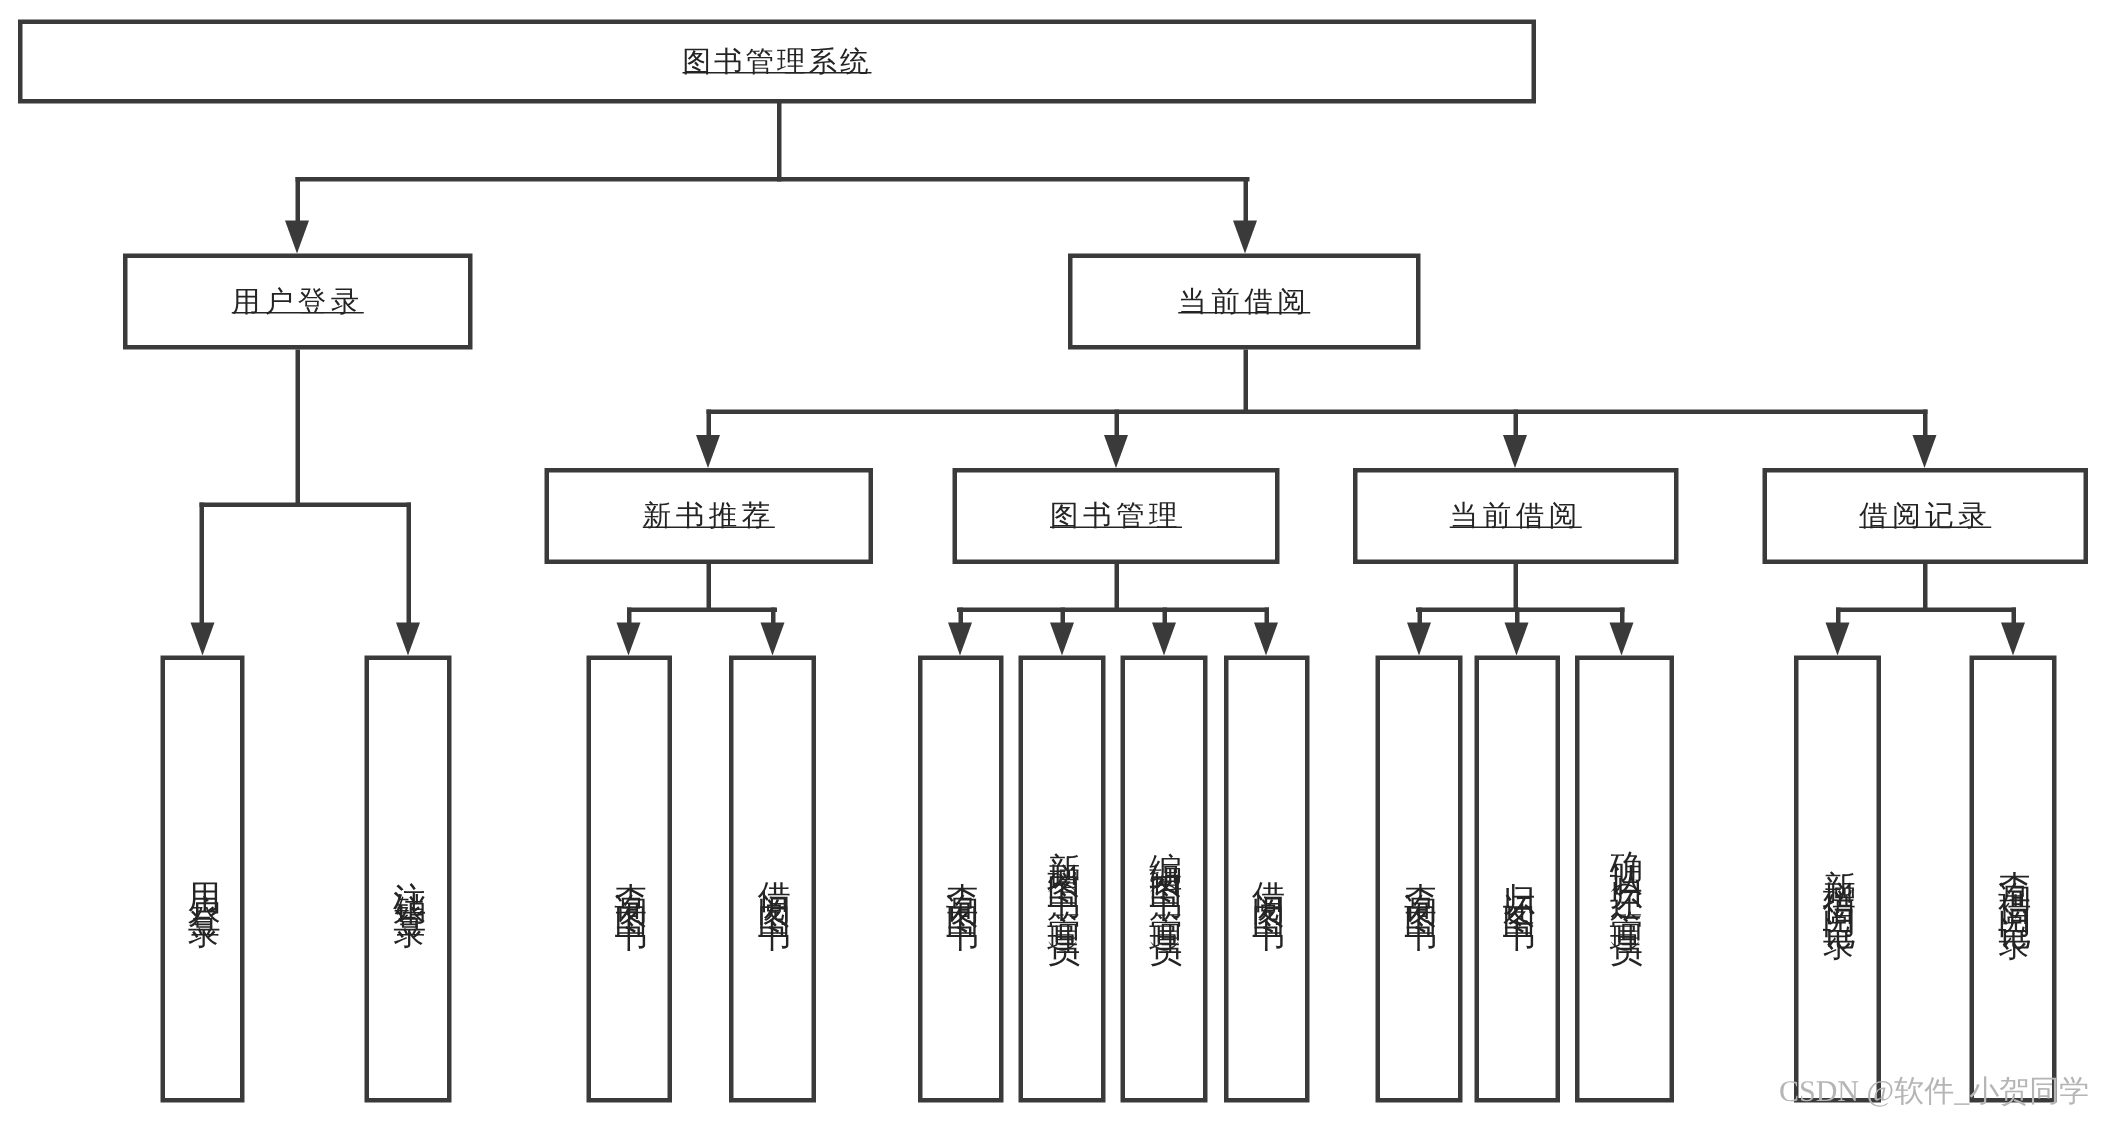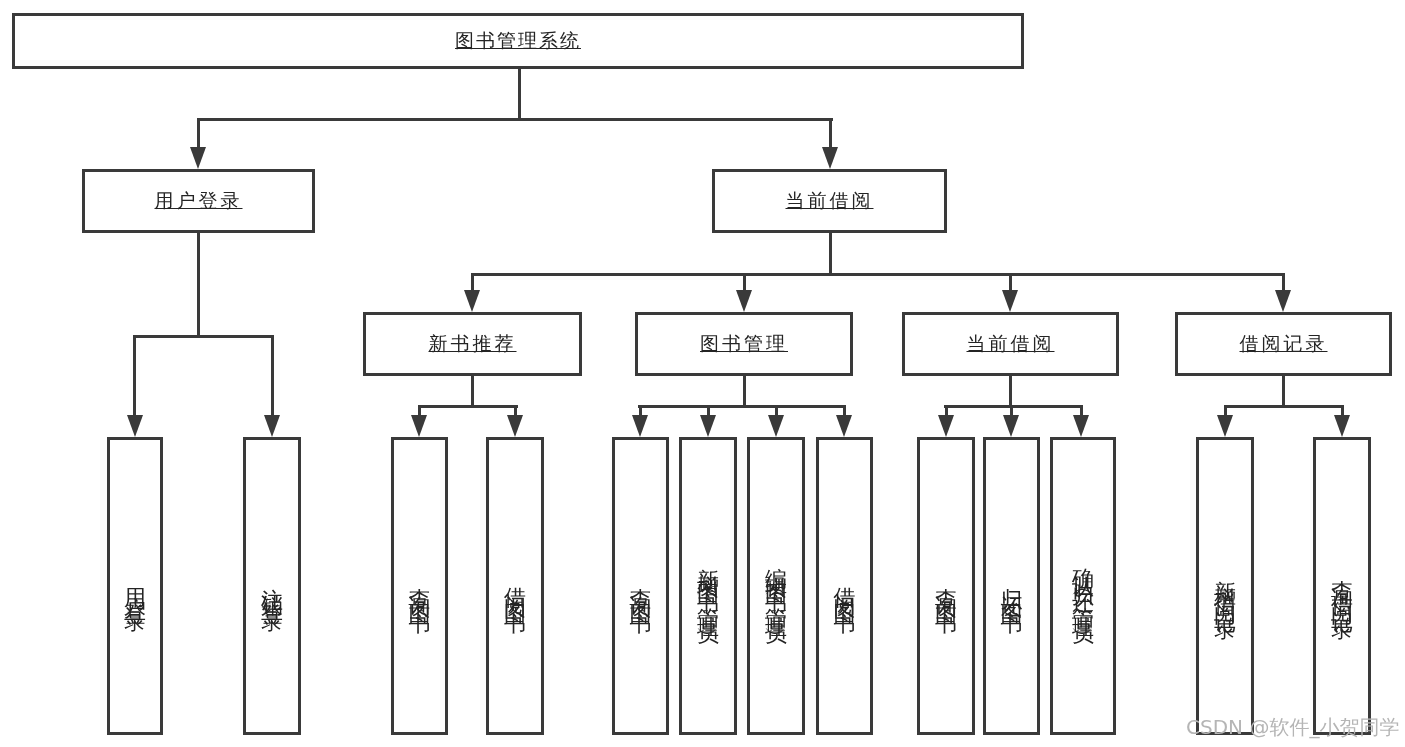--- a/index.html
+++ b/index.html
@@ -24,21 +24,21 @@
   }
   .hline { position:absolute; height:3px; background:var(--line); }
   .vline { position:absolute; width:3px;  background:var(--line); }
   .arrow {
     position:absolute; width:0; height:0;
     border-left:8px solid transparent; border-right:8px solid transparent;
     border-top:22px solid var(--line);
   }
   .watermark {
     position:absolute; left:1186px; top:714px; z-index:10;
-    font-size:20px; color:var(--watermark); white-space:nowrap;
+    font-size:20px; color:var(--watermark); white-space:nowrap;font-family:Liberation Serif, serif;
   }
 </style>
 </head>
 <body>
 
 <div class="canvas">
 
   <div class="node root" style="left:12px;top:13px;width:1012px;height:56px">
     <span class="hlabel">图书管理系统</span>
   </div>

